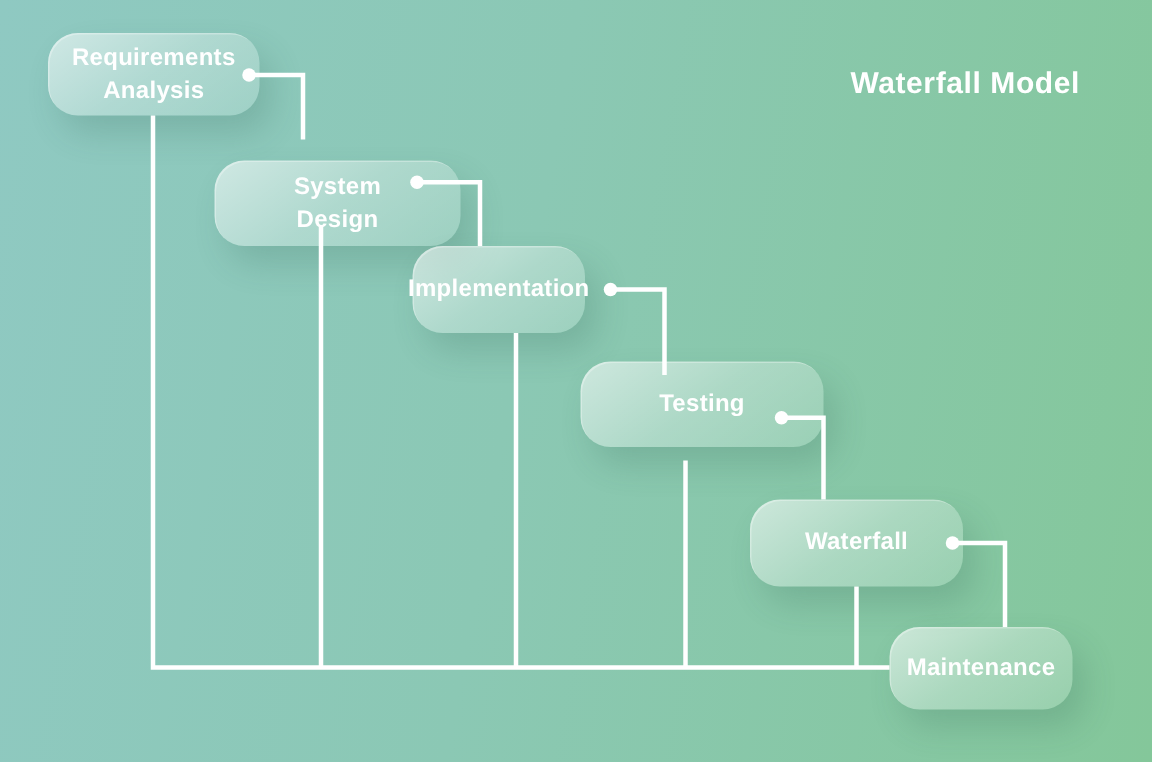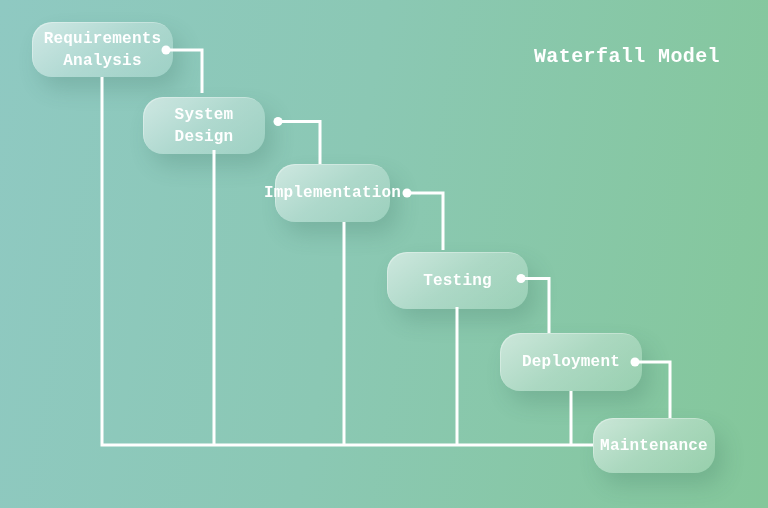--- a/index.html
+++ b/index.html
@@ -1,41 +1,41 @@
 <!DOCTYPE html>
 <html><head>
 <meta charset="utf-8">
 <style>
   html,body { margin:0; padding:0; background:#e8e8e8; }
   .canvas {
     position:relative;
     width:768px; height:508px;
     overflow:hidden;
     background:linear-gradient(100deg, #8fc9c2 0%, #8bc8b4 45%, #84c79a 100%);
-    font-family:Liberation Mono, monospace;
+    font-family:Liberation Sans, sans-serif;
   }
   .title {
     position:absolute; top:45px; right:48px;
     font-size:20px; font-weight:700; color:#ffffff; letter-spacing:0.4px;
   }
   .stage {
     position:absolute;
     border-radius:20px;
     background:linear-gradient(145deg, rgba(255,255,255,0.58) 0%, rgba(255,255,255,0.30) 50%, rgba(255,255,255,0.15) 100%);
     box-shadow: 8px 12px 22px rgba(47,95,80,0.20), inset 1px 1px 0 rgba(255,255,255,0.30);
     display:flex; align-items:center; justify-content:center;
   }
   .stage .label {
     color:#ffffff; font-size:16px; font-weight:700;
     white-space:pre-line; text-align:center; line-height:22px; letter-spacing:0.2px;
   }
   .s1 { left:32px;  top:22px;  width:141px; height:55px; }
-  .s2 { left:143px; top:97px;  width:122px; height:57px; }
+  .s2 { left:143px; top:107px;  width:164px; height:57px; }
   .s3 { left:275px; top:164px; width:115px; height:58px; }
-  .s4 { left:387px; top:252px; width:141px; height:57px;justify-content:center; }
+  .s4 { left:387px; top:241px; width:162px; height:57px;justify-content:center; }
   .s5 { left:500px; top:333px; width:142px; height:58px; }
   .s6 { left:593px; top:418px; width:122px; height:55px; }
   svg.lines { position:absolute; left:0; top:0; width:768px; height:508px; pointer-events:none; }
   svg.lines path { stroke:#ffffff; stroke-width:3; fill:none; }
   svg.lines circle { fill:#ffffff; }
 </style>
 </head>
 <body>
 
 <div class="canvas">
@@ -48,21 +48,21 @@
     <span class="label">System
 Design</span>
   </div>
   <div class="stage s3">
     <span class="label">Implementation</span>
   </div>
   <div class="stage s4">
     <span class="label">Testing</span>
   </div>
   <div class="stage s5">
-    <span class="label">Deployment</span>
+    <span class="label">Waterfall</span>
   </div>
   <div class="stage s6">
     <span class="label">Maintenance</span>
   </div>
 
   <svg class="lines" viewBox="0 0 768 508">
 
     <path d="M102,77 L102,445 L593,445"></path>
     <path d="M214,150 L214,445"></path>
     <path d="M344,222 L344,445"></path>

